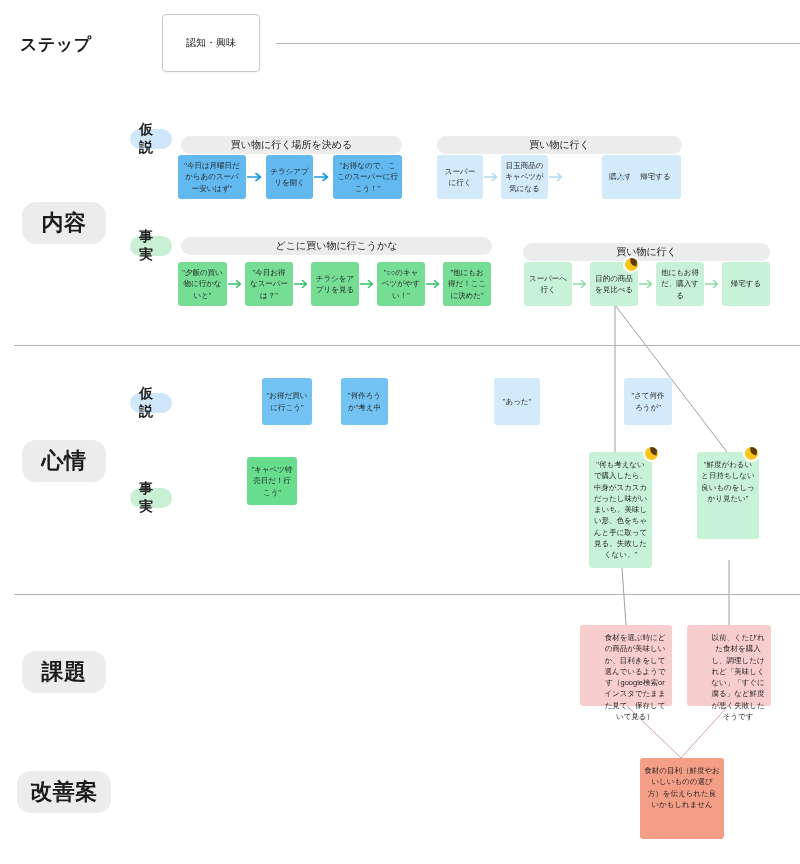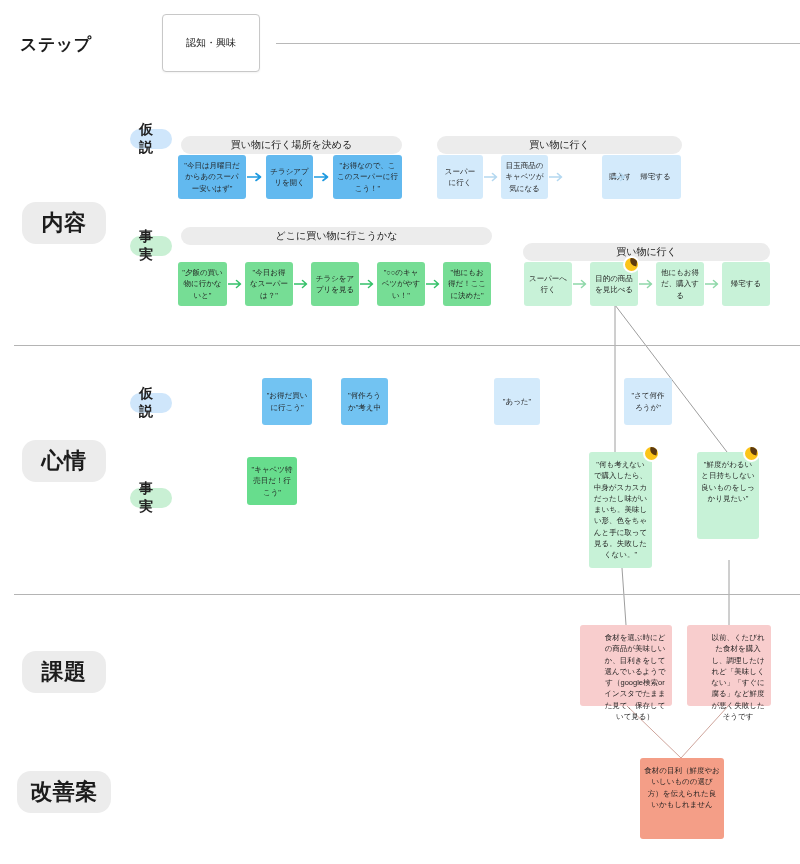--- a/index.html
+++ b/index.html
@@ -223,21 +223,21 @@
   <div class="card lightblue" style="left:582px; top:155px; width:45px; height:44px;margin-left:20px;">購入する</div>
   <div class="arrow" style="left:612px; top:171px; width:17px;">
     <svg width="17" height="12" viewBox="0 0 17 12">
         <path d="M0 6 H11 M8.5 2.5 L12.5 6 L8.5 9.5" stroke="#b4d8f0" stroke-width="1.6" fill="none" stroke-linecap="round" stroke-linejoin="round"></path>
       </svg>
   </div>
   <div class="card lightblue" style="left:630px; top:155px; width:51px; height:44px;">帰宅する</div>
 
   <div class="row-pill fact" style="left:130px; top:236px; width:42px;">事実</div>
 
-  <div class="group-bar" style="left:181px; top:219px; width:311px;">どこに買い物に行こうかな</div>
+  <div class="group-bar" style="left:181px; top:229px; width:311px;">どこに買い物に行こうかな</div>
   <div class="group-bar" style="left:523px; top:235px; width:247px;">買い物に行く</div>
 
   <div class="card green" style="left:178px; top:262px; width:49px; height:44px;">"夕飯の買い物に行かないと"</div>
   <div class="arrow" style="left:228px; top:278px; width:17px;">
     <svg width="17" height="12" viewBox="0 0 17 12">
         <path d="M0 6 H11 M8.5 2.5 L12.5 6 L8.5 9.5" stroke="#35c169" stroke-width="1.5" fill="none" stroke-linecap="round" stroke-linejoin="round"></path>
       </svg>
   </div>
   <div class="card green" style="left:245px; top:262px; width:48px; height:44px;">"今日お得なスーパーは？"</div>
   <div class="arrow" style="left:294px; top:278px; width:17px;">

